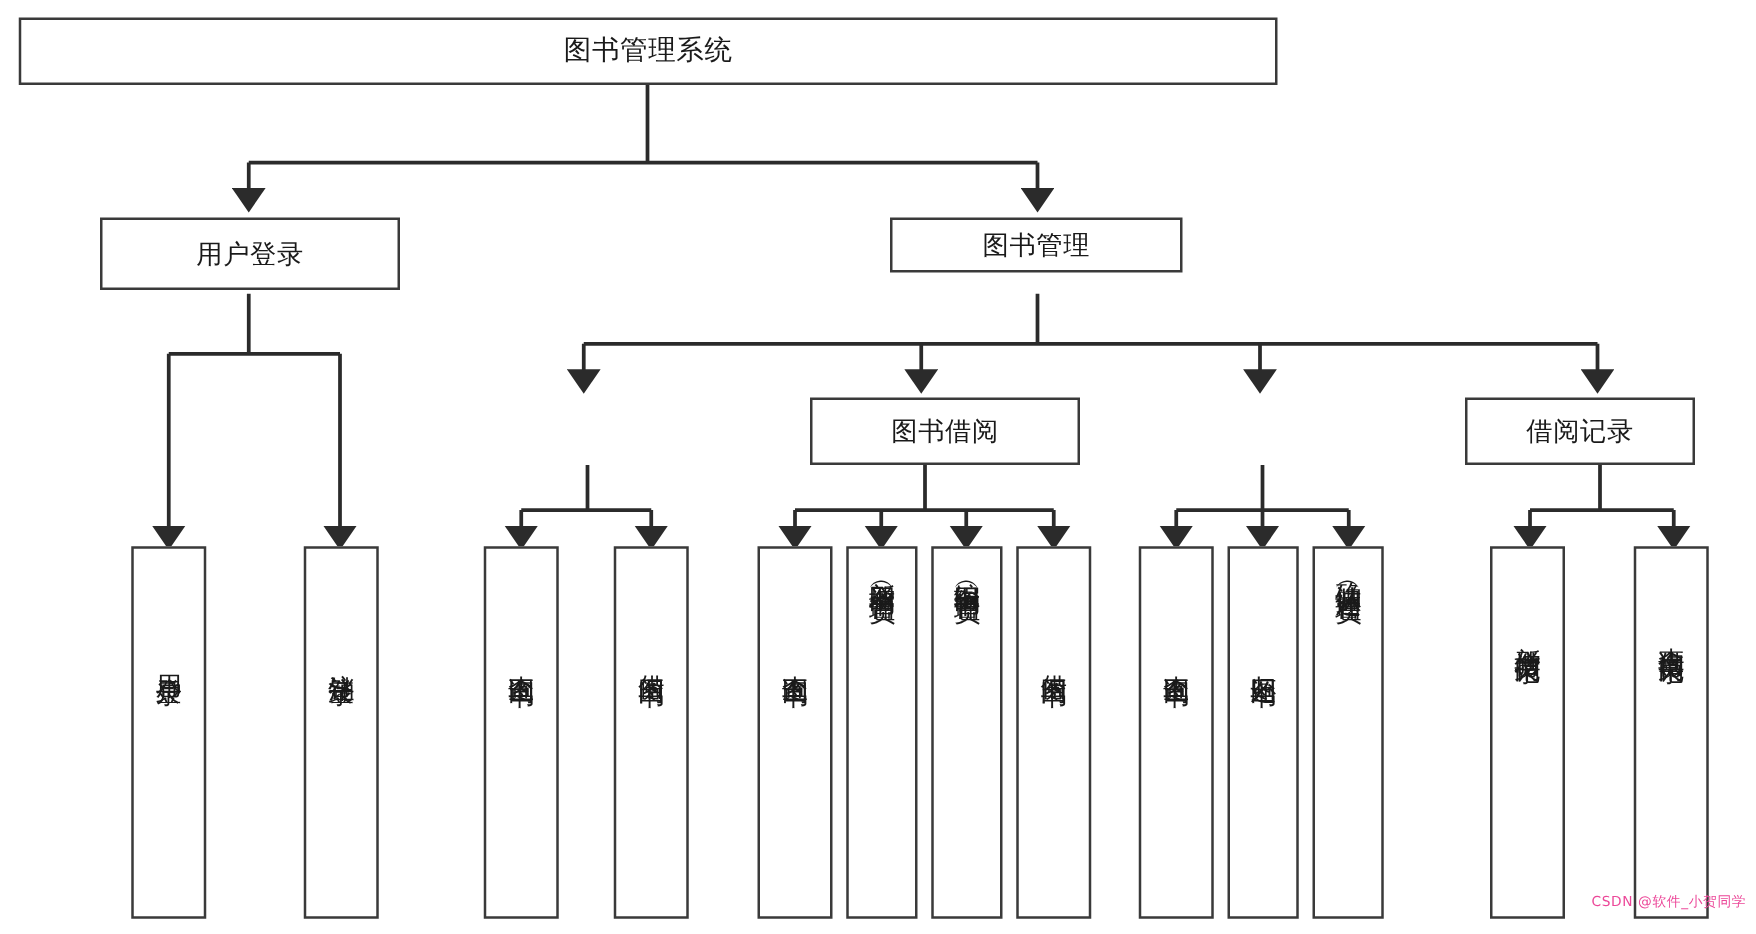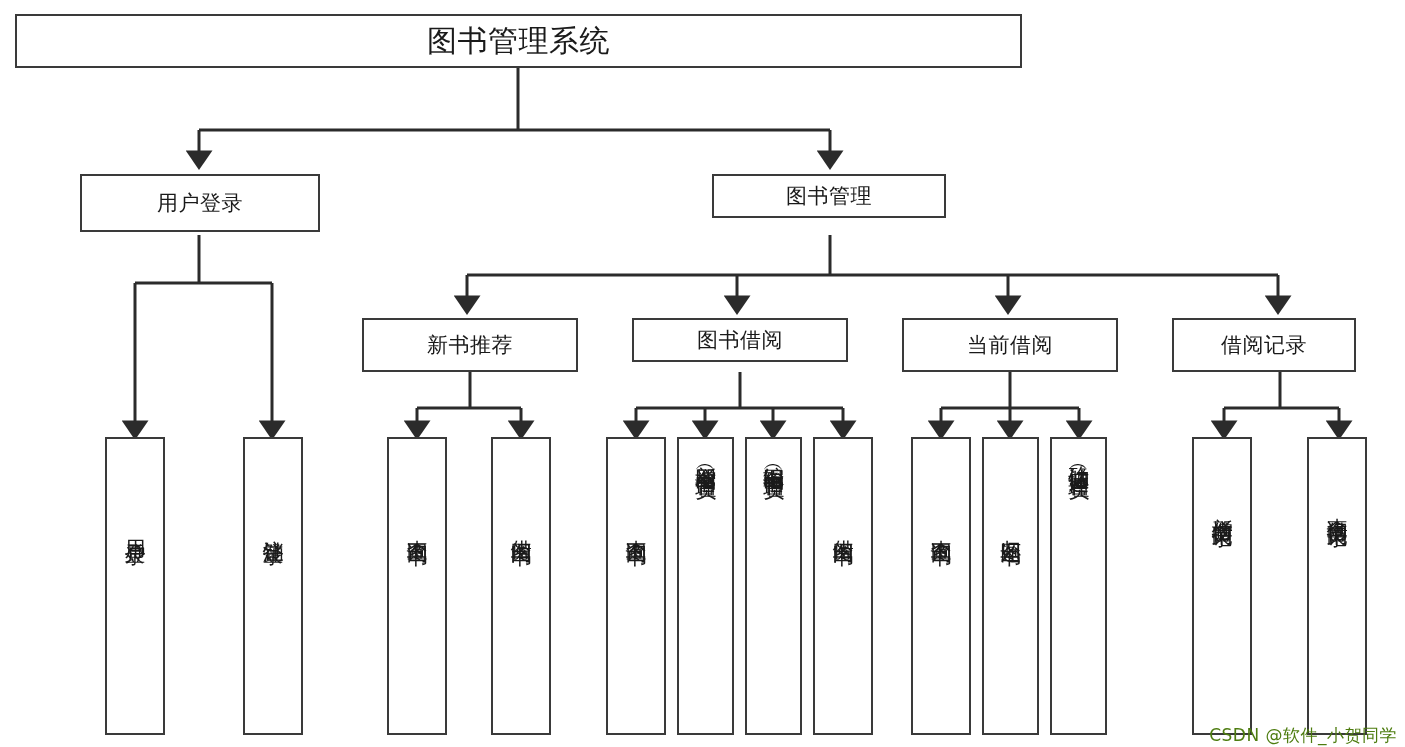--- a/index.html
+++ b/index.html
@@ -39,21 +39,21 @@
   .node-label {
     display: block;
     text-align: center;
     line-height: 1.08;
     letter-spacing: 0.5px;
   }
   .node.horizontal .node-label {
     font-size: 21px;
   }
   .node.root .node-label {
-    font-size: 30px;
+    font-size: 22px;
   }
   .node.vertical {
     align-items: flex-start;
     justify-content: center;
     padding-top: 6px;
   }
   .node.vertical .node-label {
     writing-mode: vertical-rl;
     text-orientation: upright;
     font-size: 21px;
@@ -66,23 +66,23 @@
   }
   .node.vertical.midshort .node-label {
     margin-top: 56px;
   }
   .node.vertical.midtop .node-label {
     margin-top: 4px;
   }
   #watermark {
     position: absolute;
     right: 8px;
-    bottom: 0;
-    font-size: 17px;
-    color: #4d7c0f;
+    bottom: 18px;
+    font-size: 11px;
+    color: #ec4899;
     letter-spacing: 0.5px;
     white-space: nowrap;
     font-family: "DejaVu Sans", "Liberation Sans", sans-serif;
   }
 </style>
 </head>
 <body>
 
 <div id="diagram-root">
 
@@ -141,31 +141,25 @@
   </div>
 
   <div class="node horizontal" style="left:80px; top:174px; width:240px; height:58px;">
     <span class="node-label">用户登录</span>
   </div>
 
   <div class="node horizontal" style="left:712px; top:174px; width:234px; height:44px;">
     <span class="node-label">图书管理</span>
   </div>
 
-  <div class="node horizontal" style="left:362px; top:318px; width:216px; height:54px;">
-    <span class="node-label">新书推荐</span>
-  </div>
-
-  <div class="node horizontal" style="left:632px; top:318px; width:216px; height:44px;">
+
+  <div class="node horizontal" style="left:648px; top:318px; width:216px; height:54px;">
     <span class="node-label">图书借阅</span>
   </div>
 
-  <div class="node horizontal" style="left:902px; top:318px; width:216px; height:54px;">
-    <span class="node-label">当前借阅</span>
-  </div>
 
   <div class="node horizontal" style="left:1172px; top:318px; width:184px; height:54px;">
     <span class="node-label">借阅记录</span>
   </div>
 
   <div class="node vertical mid" style="left:105px; top:437px; width:60px; height:298px;">
     <span class="node-label">用户登录</span>
   </div>
 
   <div class="node vertical mid" style="left:243px; top:437px; width:60px; height:298px;">

